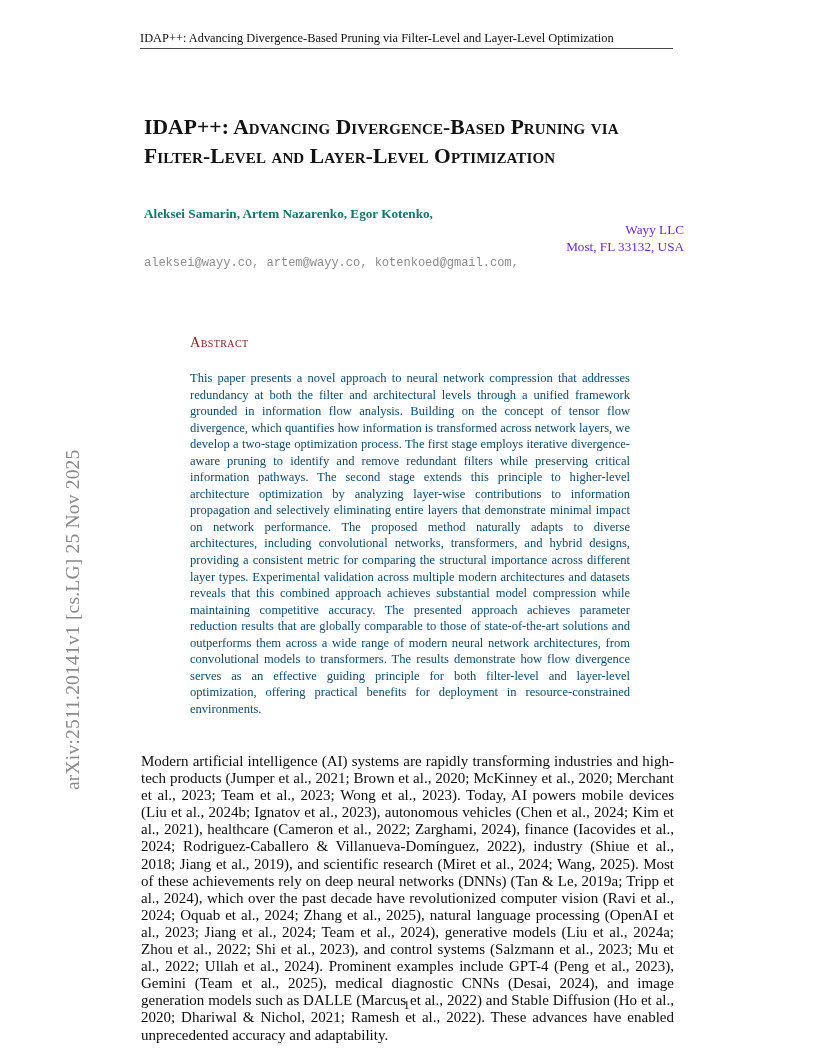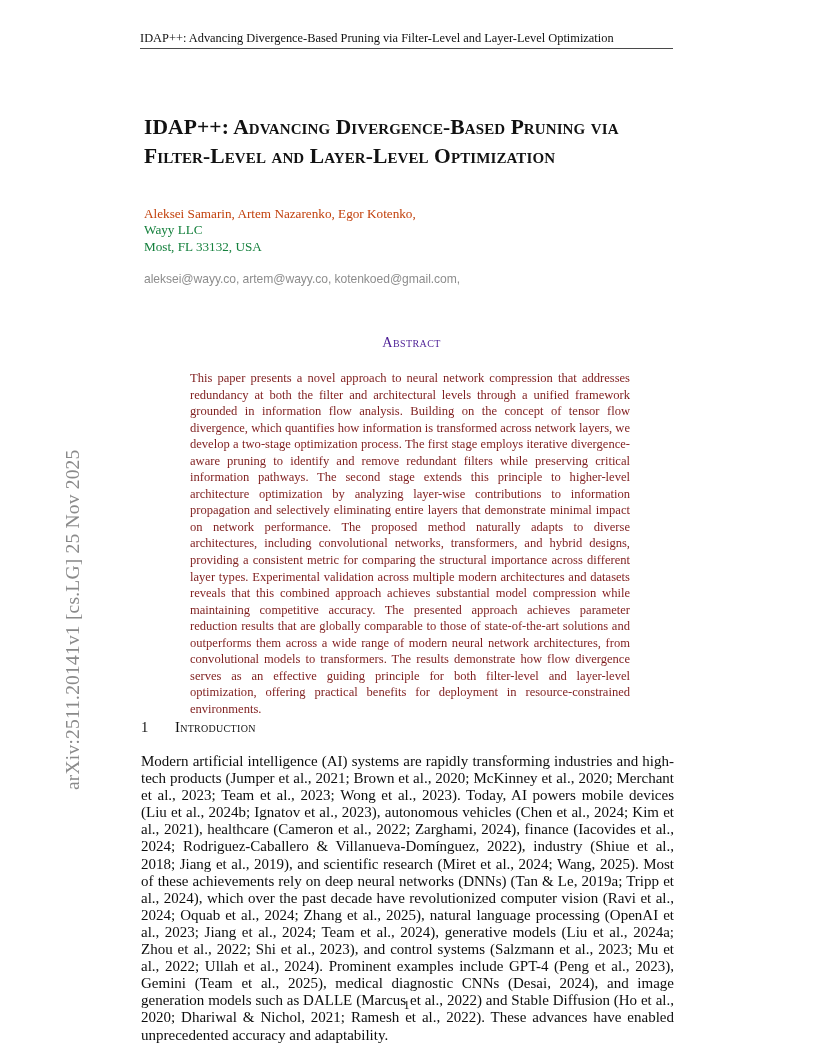--- a/index.html
+++ b/index.html
@@ -83,61 +83,61 @@
   
   .authors {
     position: absolute;
     top: 206px;
     left: 4px;
     width: 540px;
   }
   .author-line {
     font-size: 13.2px;
     line-height: 16.4px;
-    font-weight: normal;
-    color: #c2410c;
+    font-weight: bold;
+    color: #0f766e;
   }
   .affil-line {
     font-size: 13.2px;
     line-height: 16.4px;
-    color: #15803d;
+    color: #6d28d9;
+    text-align: right;
   }
   .email-line {
-    font-family: Liberation Sans, sans-serif;
+    font-family: Liberation Mono, monospace;
     font-size: 12.1px;
     line-height: 16.2px;
     color: #8d8d8d;
     letter-spacing: -0.05px;
-    margin-top: 16px;
   }
 
   
   .abstract-head {
     position: absolute;
     top: 334px;
     left: 50px;
     width: 443px;
-    text-align: center;
+    text-align: left;
     font-size: 14.2px;
     font-variant: small-caps;
     letter-spacing: 0.4px;
-    color: #4c1d95;
+    color: #7f1d1d;
     font-family: Liberation Serif, serif;
   }
   .abstract-body {
     position: absolute;
     top: 370px;
     left: 50px;
     width: 440px;
     font-size: 12.55px;
     line-height: 16.55px;
     text-align: justify;
     text-justify: inter-word;
     hyphens: manual;
-    color: #7f1d1d;
+    color: #0c4a6e;
   }
 
   
   .section-head {
     position: absolute;
     top: 719px;
     left: 1px;
     width: 533px;
     font-size: 14.6px;
     font-variant: small-caps;
@@ -191,18 +191,17 @@
   <div class="authors">
     <div class="author-line">Aleksei Samarin, Artem Nazarenko, Egor Kotenko,</div>
     <div class="affil-line">Wayy LLC</div>
     <div class="affil-line">Most, FL 33132, USA</div>
     <div class="email-line">aleksei@wayy.co, artem@wayy.co, kotenkoed@gmail.com,</div>
   </div>
 
   <div class="abstract-head">Abstract</div>
   <div class="abstract-body">This paper presents a novel approach to neural network compression that addresses redundancy at both the filter and architectural levels through a unified framework grounded in information flow analysis. Building on the concept of tensor flow divergence, which quantifies how information is transformed across network layers, we develop a two-stage optimization process. The first stage employs iterative divergence-aware pruning to identify and remove redundant filters while preserving critical information pathways. The second stage extends this principle to higher-level architecture optimization by analyzing layer-wise contributions to information propagation and selectively eliminating entire layers that demonstrate minimal impact on network performance. The proposed method naturally adapts to diverse architectures, including convolutional networks, transformers, and hybrid designs, providing a consistent metric for comparing the structural importance across different layer types. Experimental validation across multiple modern architectures and datasets reveals that this combined approach achieves substantial model compression while maintaining competitive accuracy. The presented approach achieves parameter reduction results that are globally comparable to those of state-of-the-art solutions and outperforms them across a wide range of modern neural network architectures, from convolutional models to transformers. The results demonstrate how flow divergence serves as an effective guiding principle for both filter-level and layer-level optimization, offering practical benefits for deployment in resource-constrained environments.</div>
 
-  <div class="section-head"><span class="section-num">1</span><span>Introduction</span></div>
   <div class="body-para">Modern artificial intelligence (AI) systems are rapidly transforming industries and high-tech products (Jumper et al., 2021; Brown et al., 2020; McKinney et al., 2020; Merchant et al., 2023; Team et al., 2023; Wong et al., 2023). Today, AI powers mobile devices (Liu et al., 2024b; Ignatov et al., 2023), autonomous vehicles (Chen et al., 2024; Kim et al., 2021), healthcare (Cameron et al., 2022; Zarghami, 2024), finance (Iacovides et al., 2024; Rodriguez-Caballero &amp; Villanueva-Domínguez, 2022), industry (Shiue et al., 2018; Jiang et al., 2019), and scientific research (Miret et al., 2024; Wang, 2025). Most of these achievements rely on deep neural networks (DNNs) (Tan &amp; Le, 2019a; Tripp et al., 2024), which over the past decade have revolutionized computer vision (Ravi et al., 2024; Oquab et al., 2024; Zhang et al., 2025), natural language processing (OpenAI et al., 2023; Jiang et al., 2024; Team et al., 2024), generative models (Liu et al., 2024a; Zhou et al., 2022; Shi et al., 2023), and control systems (Salzmann et al., 2023; Mu et al., 2022; Ullah et al., 2024). Prominent examples include GPT-4 (Peng et al., 2023), Gemini (Team et al., 2025), medical diagnostic CNNs (Desai, 2024), and image generation models such as DALLE (Marcus et al., 2022) and Stable Diffusion (Ho et al., 2020; Dhariwal &amp; Nichol, 2021; Ramesh et al., 2022). These advances have enabled unprecedented accuracy and adaptability.</div>
 
   <div class="page-number">1</div>
 
 </div>
 
 </body></html>

